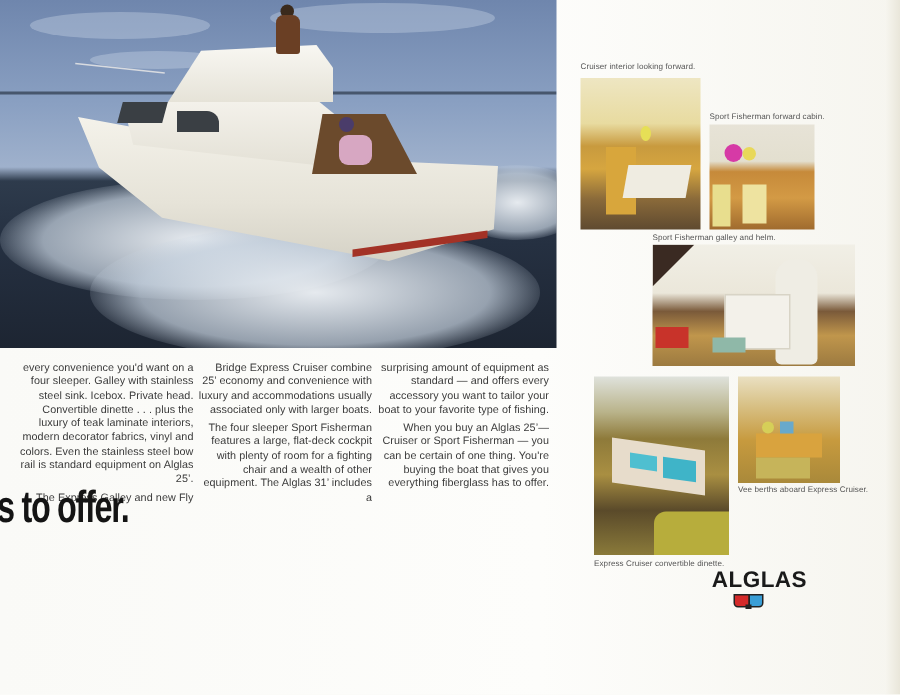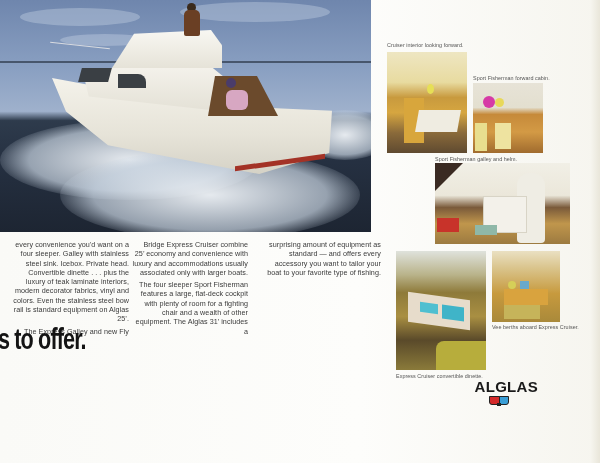--- a/index.html
+++ b/index.html
@@ -39,21 +39,21 @@
     .hero .person1-head { position: absolute; left: 187px; top: 3px; width: 9px; height: 9px; background: #3a2a1c; border-radius: 50%; }
     .hero .person2 { position: absolute; left: 226px; top: 90px; width: 22px; height: 20px; background: #d7a7c2; border-radius: 6px; }
     .hero .person2-head { position: absolute; left: 226px; top: 78px; width: 10px; height: 10px; background: #4a3c6a; border-radius: 50%; }
     .hero .rail { position: absolute; left: 50px; top: 45px; width: 60px; height: 1px; background: #d8dbe0; transform: rotate(6deg); }
 
     
     .col { position: absolute; top: 240px; font-size: 7.2px; line-height: 9.3px; color: #3a3a3a; letter-spacing: 0.05px; }
     .col p { margin: 0 0 3px 0; text-align: right; }
     .col1 { left: 11px; width: 118px; }
     .col2 { left: 132px; width: 116px; }
-    .col3 { left: 263px; width: 118px; }
+    .col3 { left: 248px; width: 118px; }
 
     .headline { position: absolute; left: -2px; top: 322px; font-family: "Liberation Sans", sans-serif;
       font-weight: 700; font-size: 30px; letter-spacing: -1.2px; color: #141414;
       transform: scaleX(0.72); transform-origin: left top; }
 
     
     .caption { position: absolute; font-size: 5.4px; color: #555; white-space: nowrap; letter-spacing: 0.05px; }
     .photo { position: absolute; overflow: hidden; }
 
     .p1 { left: 387px; top: 52px; width: 80px; height: 101px;
@@ -130,20 +130,21 @@
   <div class="col col1">
     <p>every convenience you'd want on a four sleeper. Galley with stainless steel sink. Icebox. Private head. Convertible dinette . . . plus the luxury of teak laminate interiors, modern decorator fabrics, vinyl and colors. Even the stainless steel bow rail is standard equipment on Alglas 25’.</p>
     <p>The Express Galley and new Fly</p>
   </div>
   <div class="col col2">
     <p>Bridge Express Cruiser combine 25’ economy and convenience with luxury and accommodations usually associated only with larger boats.</p>
     <p>The four sleeper Sport Fisherman features a large, flat-deck cockpit with plenty of room for a fighting chair and a wealth of other equipment. The Alglas 31’ includes a</p>
   </div>
   <div class="col col3">
     <p>surprising amount of equipment as standard — and offers every accessory you want to tailor your boat to your favorite type of fishing.</p>
+    <p>When you buy an Alglas 25’— Cruiser or Sport Fisherman — you can be certain of one thing. You're buying the boat that gives you everything fiberglass has to offer.</p>
   </div>
 
   <div class="headline">s to offer.</div>
 
   <div class="caption" style="left:387px;top:42px;">Cruiser interior looking forward.</div>
   <div class="photo p1">
     <div class="seat"></div>
     <div class="table"></div>
     <div class="lamp"></div>
   </div>

